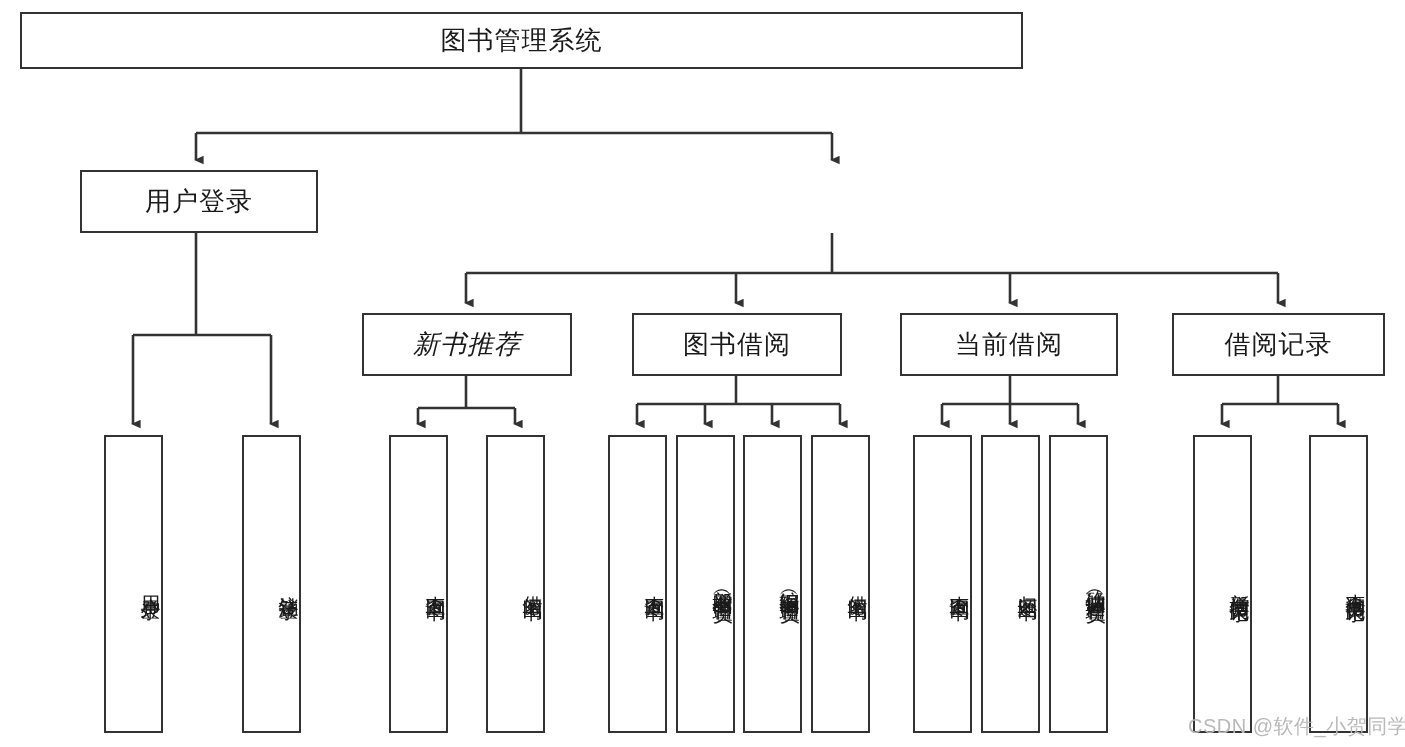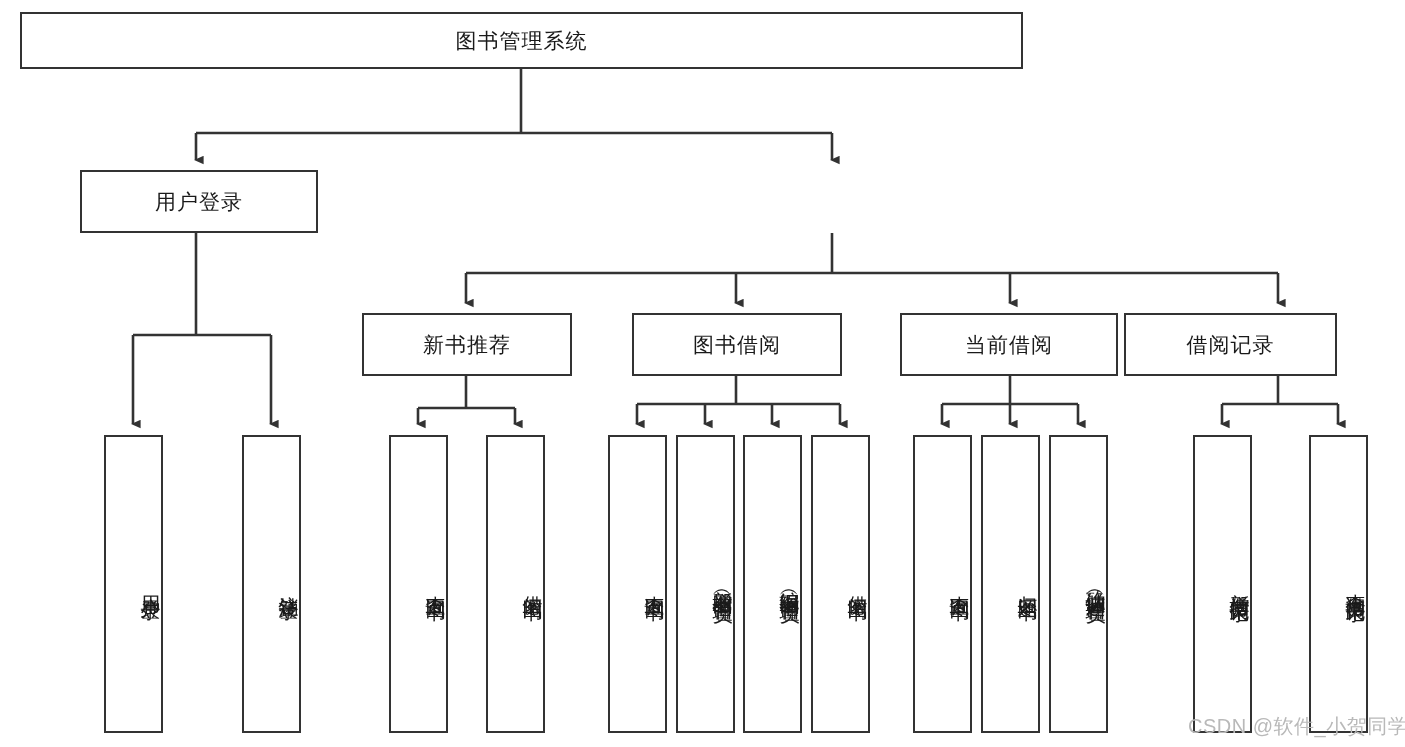--- a/index.html
+++ b/index.html
@@ -28,21 +28,21 @@
     position: absolute;
     box-sizing: border-box;
     background: #ffffff;
     border: 2px solid #333333;
     display: flex;
     align-items: center;
     justify-content: center;
     color: #1a1a1a;
   }
   .node.horiz {
-    font-size: 21px;
+    font-size: 26px;
     letter-spacing: 1px;
   }
   .node.vert {
     writing-mode: vertical-rl;
     text-orientation: upright;
     font-size: 20px;
     line-height: 1.05;
     letter-spacing: 2px;
     padding-top: 10px;
     padding-bottom: 10px;
@@ -119,30 +119,30 @@
   </svg>
 
   <div class="node horiz" style="left:20px; top:12px; width:1003px; height:57px;">
     <span class="node-label">图书管理系统</span>
   </div>
 
   <div class="node horiz" style="left:80px; top:170px; width:238px; height:63px;">
     <span class="node-label">用户登录</span>
   </div>
 
-  <div class="node horiz" style="left:362px; top:313px; width:210px; height:63px;">
+  <div class="node horiz" style="left:362px; top:313px; width:210px; height:63px;font-style:italic;">
     <span class="node-label">新书推荐</span>
   </div>
   <div class="node horiz" style="left:632px; top:313px; width:210px; height:63px;">
     <span class="node-label">图书借阅</span>
   </div>
   <div class="node horiz" style="left:900px; top:313px; width:218px; height:63px;">
     <span class="node-label">当前借阅</span>
   </div>
-  <div class="node horiz" style="left:1124px; top:313px; width:213px; height:63px;">
+  <div class="node horiz" style="left:1172px; top:313px; width:213px; height:63px;">
     <span class="node-label">借阅记录</span>
   </div>
 
   <div class="node vert" style="left:104px; top:435px; width:59px; height:298px;">
     <span class="node-label">用户登录</span>
   </div>
   <div class="node vert" style="left:242px; top:435px; width:59px; height:298px;">
     <span class="node-label">注销登录</span>
   </div>
 

